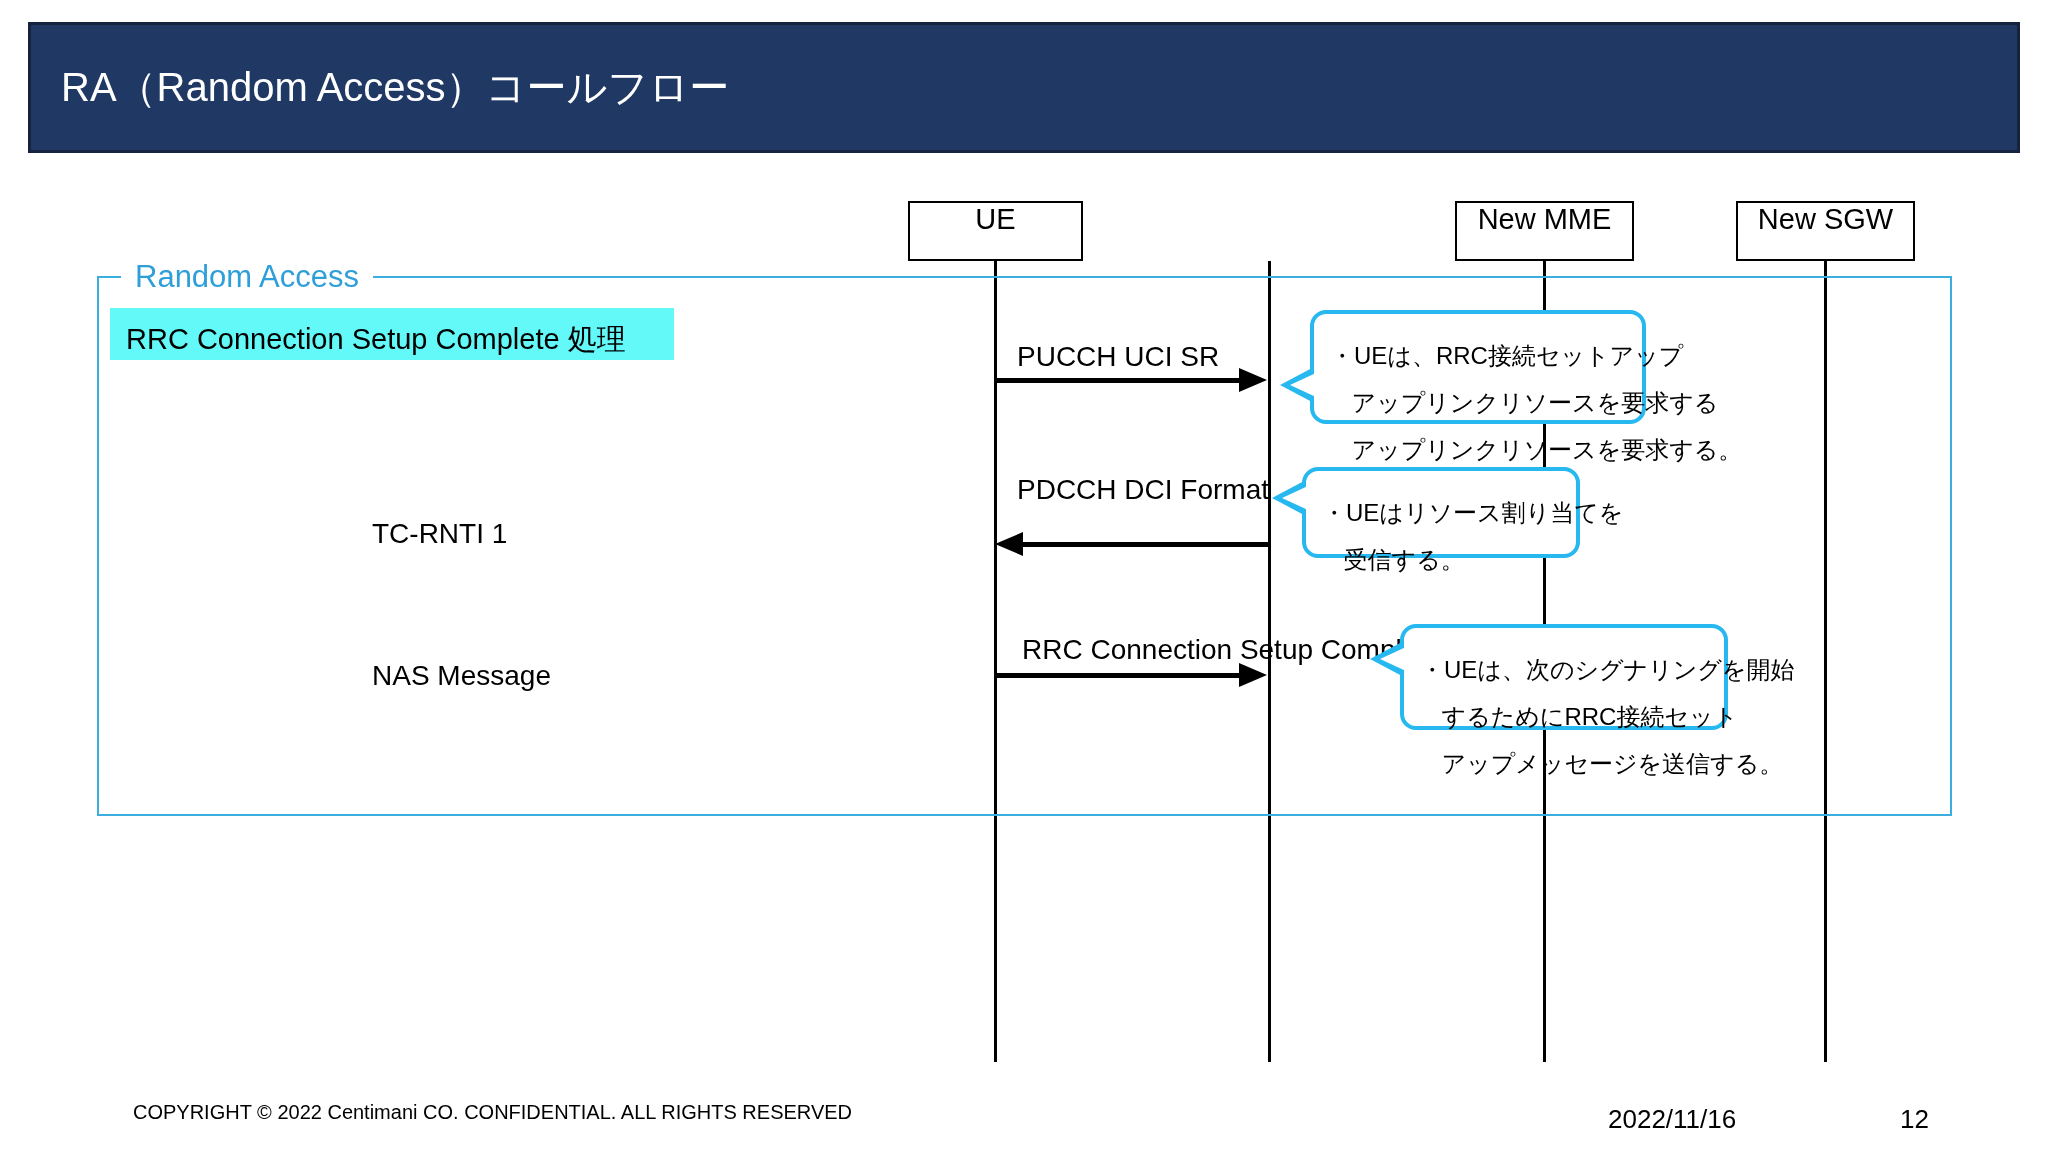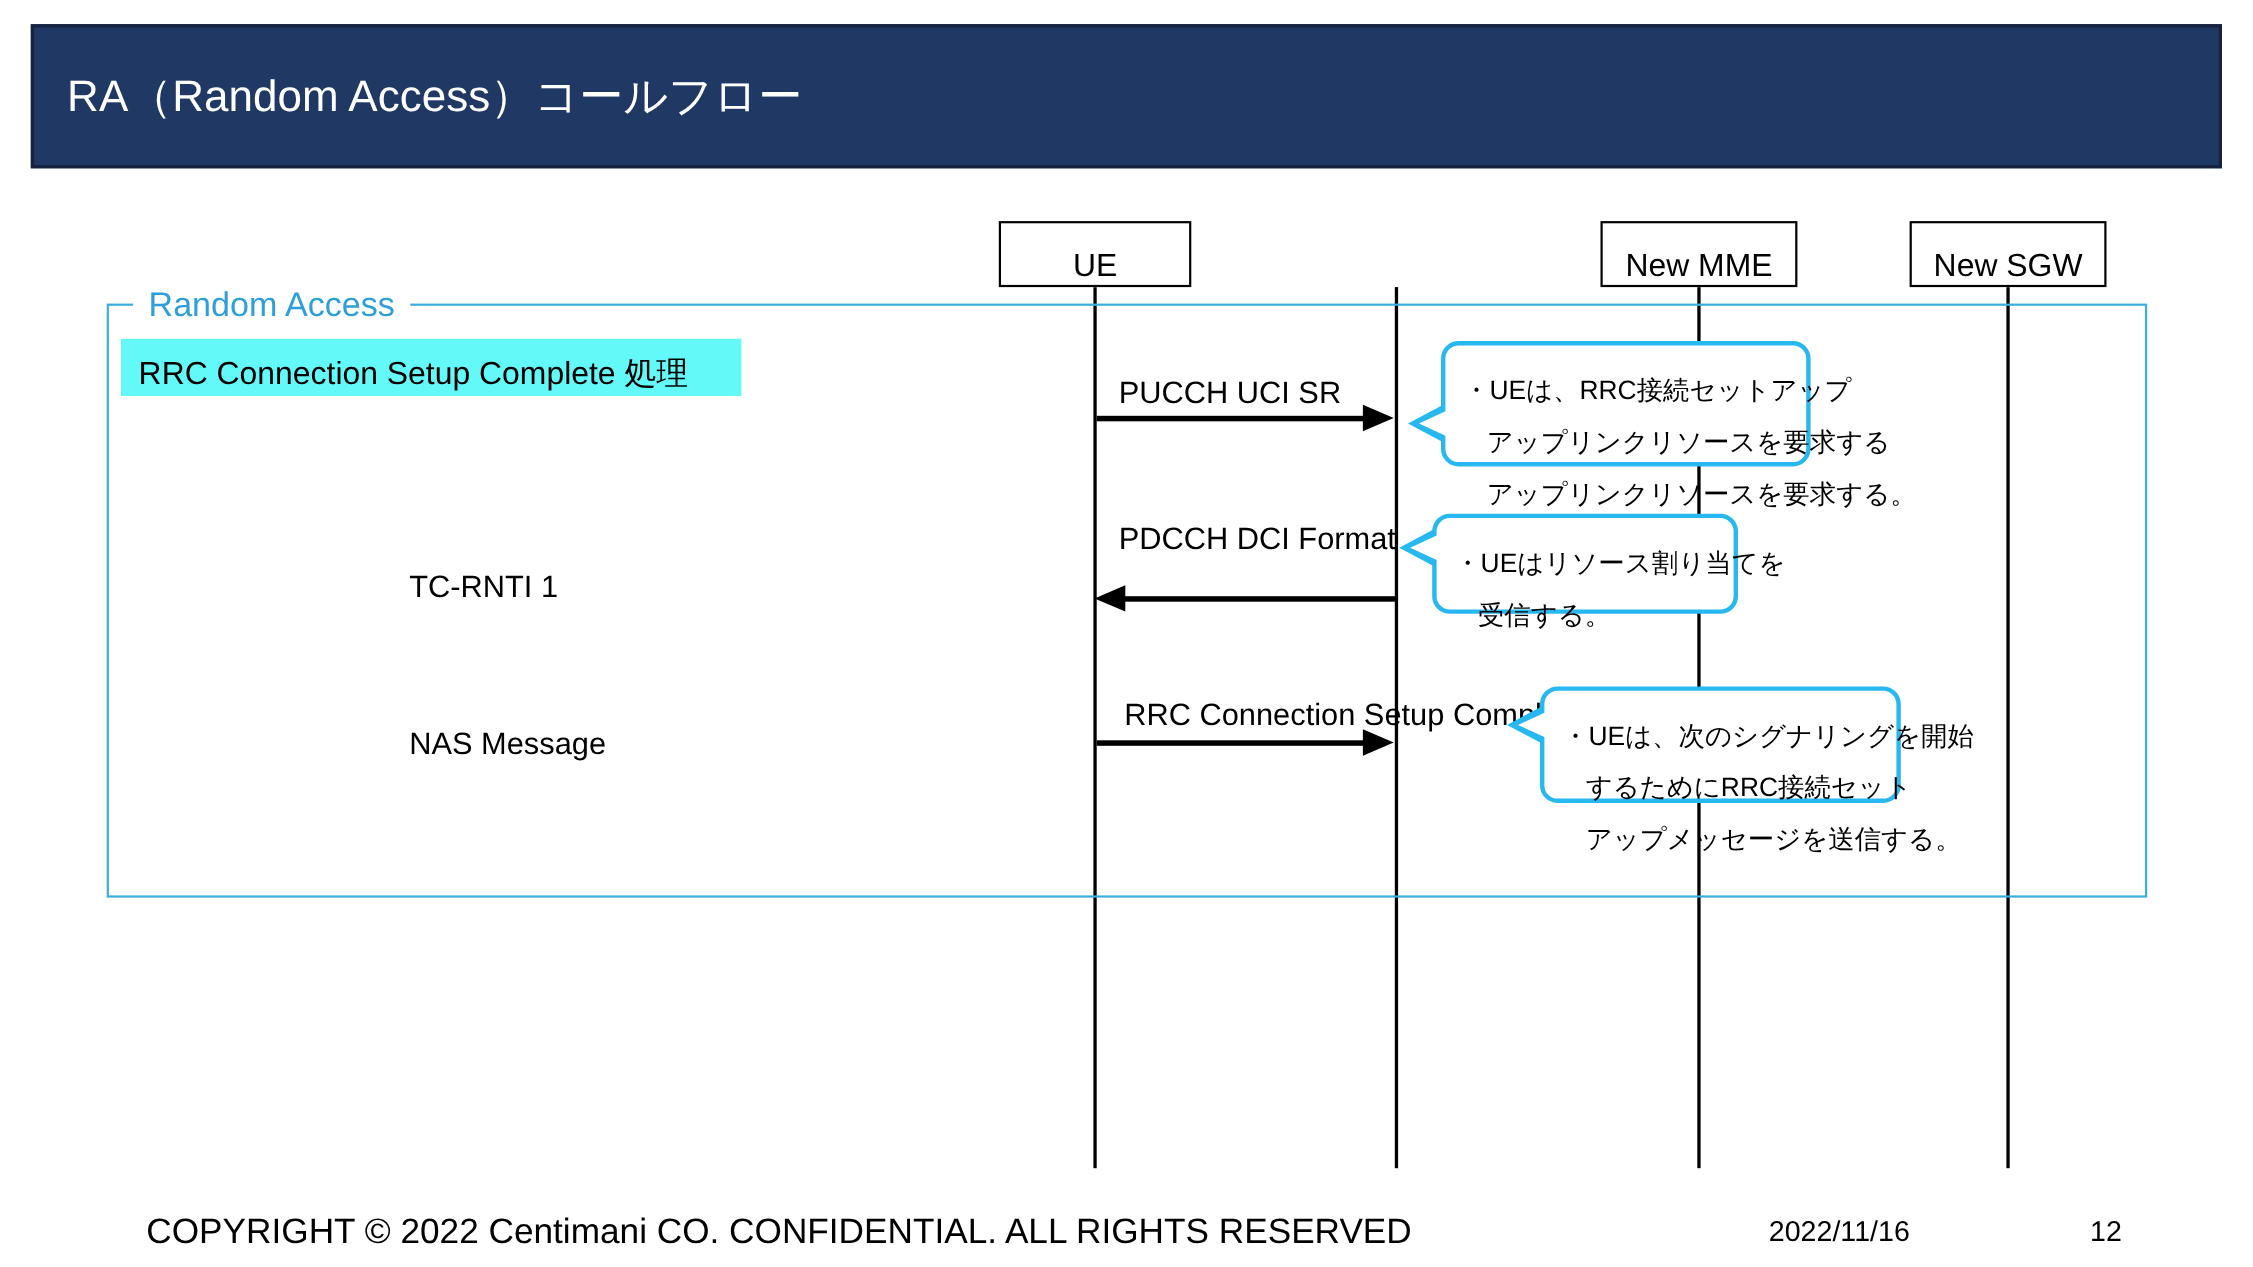--- a/index.html
+++ b/index.html
@@ -31,21 +31,21 @@
   }
 
   
   .actor {
     position: absolute;
     top: 201px;
     height: 56px;
     background: #ffffff;
     border: 2px solid #000000;
     display: flex;
-    align-items: flex-end;
+    align-items: flex-start;
     justify-content: center;
     font-size: 29px;
     z-index: 3;
   }
   .actor-0 { left: 908px;  width: 171px; }
   .actor-1 { left: 1182px; width: 171px; }
   .actor-2 { left: 1455px; width: 175px; }
   .actor-3 { left: 1736px; width: 175px; }
 
   
@@ -180,21 +180,21 @@
   .callout-0 .pointer-inner { top: 59px; }
   .callout-1 .pointer-outer { top: 10px; }
   .callout-1 .pointer-inner { top: 15px; }
   .callout-2 .pointer-outer { top: 14px; }
   .callout-2 .pointer-inner { top: 19px; }
 
   
   .footer-copyright {
     position: absolute;
     left: 133px; top: 1101px;
-    font-size: 32px;
+    font-size: 20px;
     white-space: nowrap;
   }
   .footer-date {
     position: absolute;
     left: 1608px; top: 1104px;
     font-size: 26px;
     white-space: nowrap;
   }
   .footer-page {
     position: absolute;

